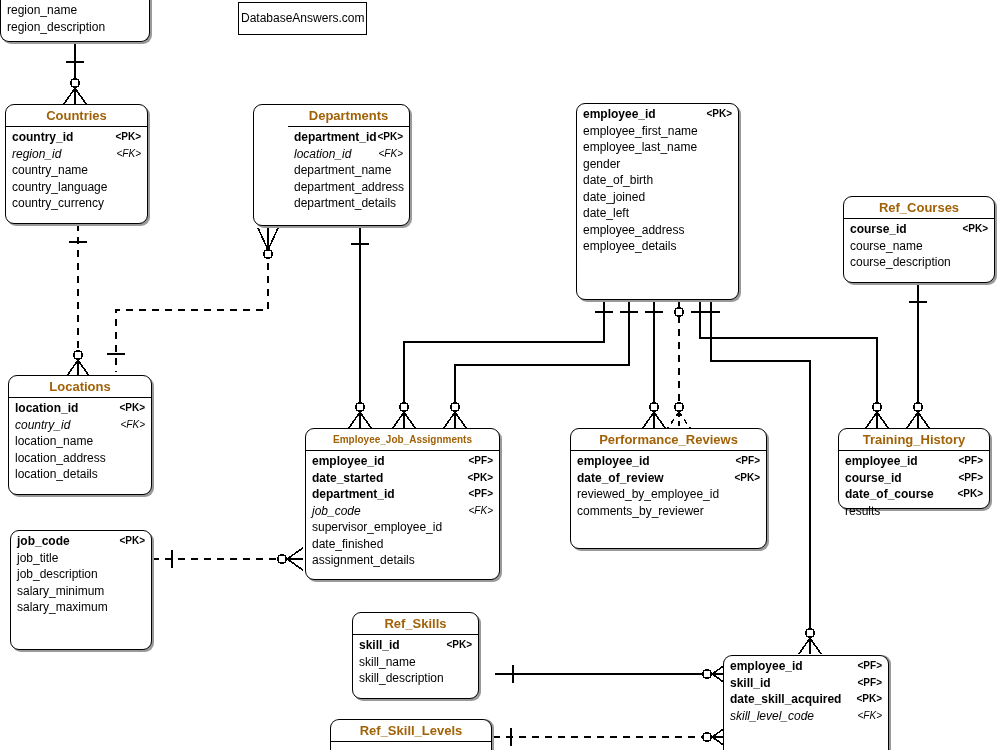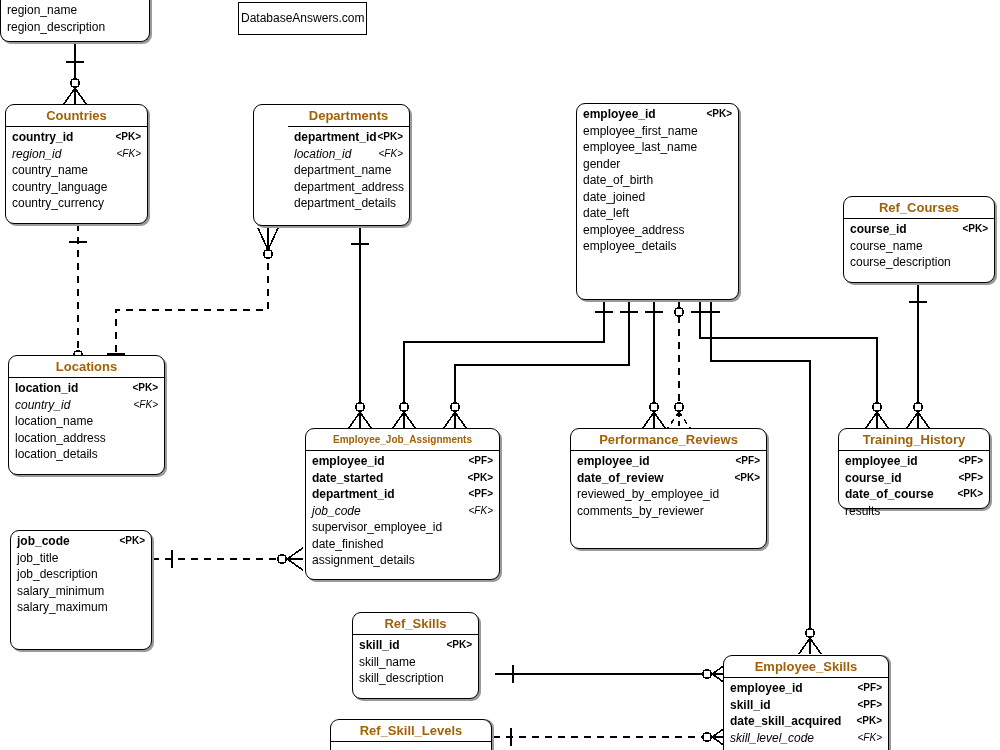--- a/index.html
+++ b/index.html
@@ -316,21 +316,21 @@
       </div>
       <div class="attr">
         <span class="nm">course_name</span>
       </div>
       <div class="attr">
         <span class="nm">course_description</span>
       </div>
     </div>
   </div>
 
-  <div class="entity" style="left:8px;top:355px;width:157px;height:120px;">
+  <div class="entity" style="left:8px;top:375px;width:144px;height:120px;">
     <div class="ent-title">Locations</div>
     <div class="ent-body">
       <div class="attr pk">
         <span class="nm">location_id</span>
         <span class="key">&lt;PK&gt;</span>
       </div>
       <div class="attr fk">
         <span class="nm">country_id</span>
         <span class="key">&lt;FK&gt;</span>
       </div>
@@ -453,21 +453,20 @@
         <span class="nm">skill_description</span>
       </div>
     </div>
   </div>
 
   <div class="entity clip-bottom" style="left:330px;top:719px;width:162px;height:40px;">
     <div class="ent-title">Ref_Skill_Levels</div>
   </div>
 
   <div class="entity clip-bottom" style="left:723px;top:655px;width:166px;height:104px;">
-    <div class="ent-title">Employee_Skills</div>
     <div class="ent-body">
       <div class="attr pk">
         <span class="nm">employee_id</span>
         <span class="key">&lt;PF&gt;</span>
       </div>
       <div class="attr pk">
         <span class="nm">skill_id</span>
         <span class="key">&lt;PF&gt;</span>
       </div>
       <div class="attr pk">

